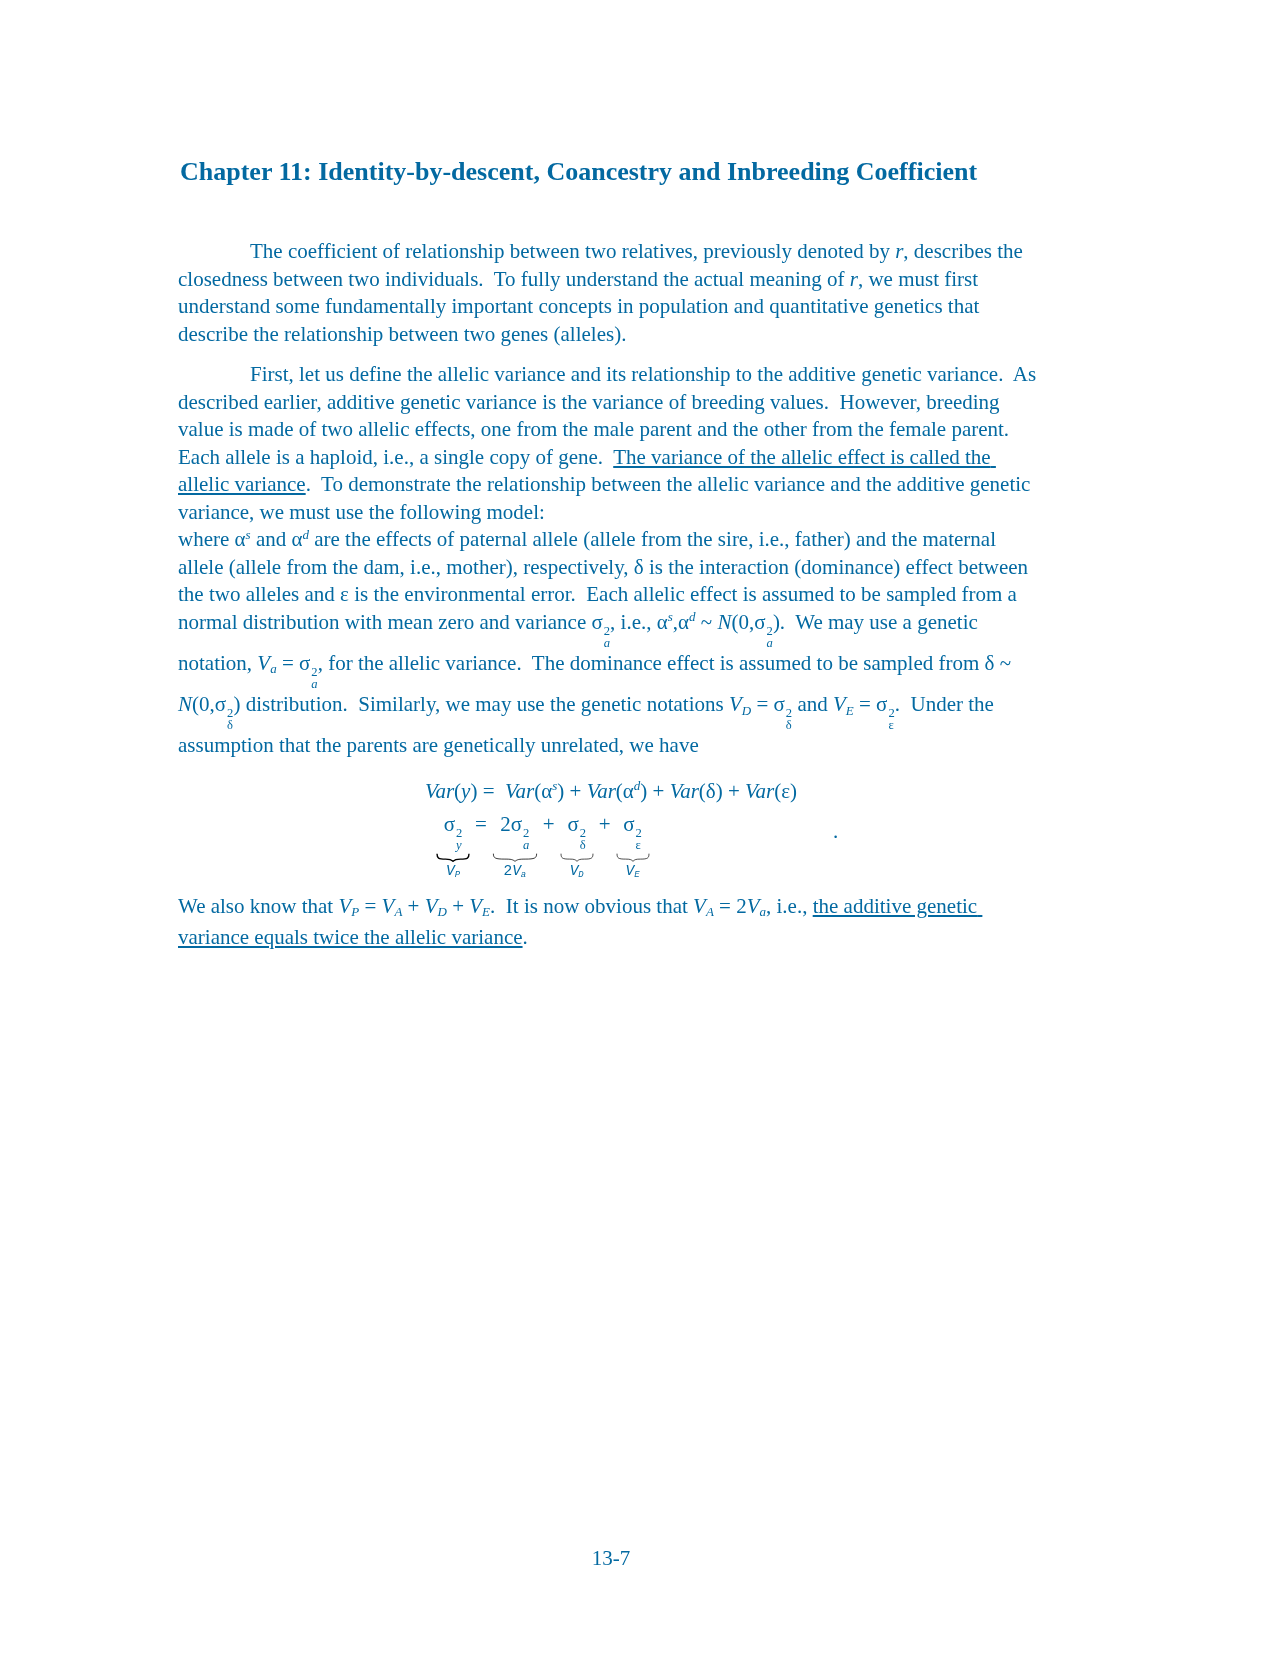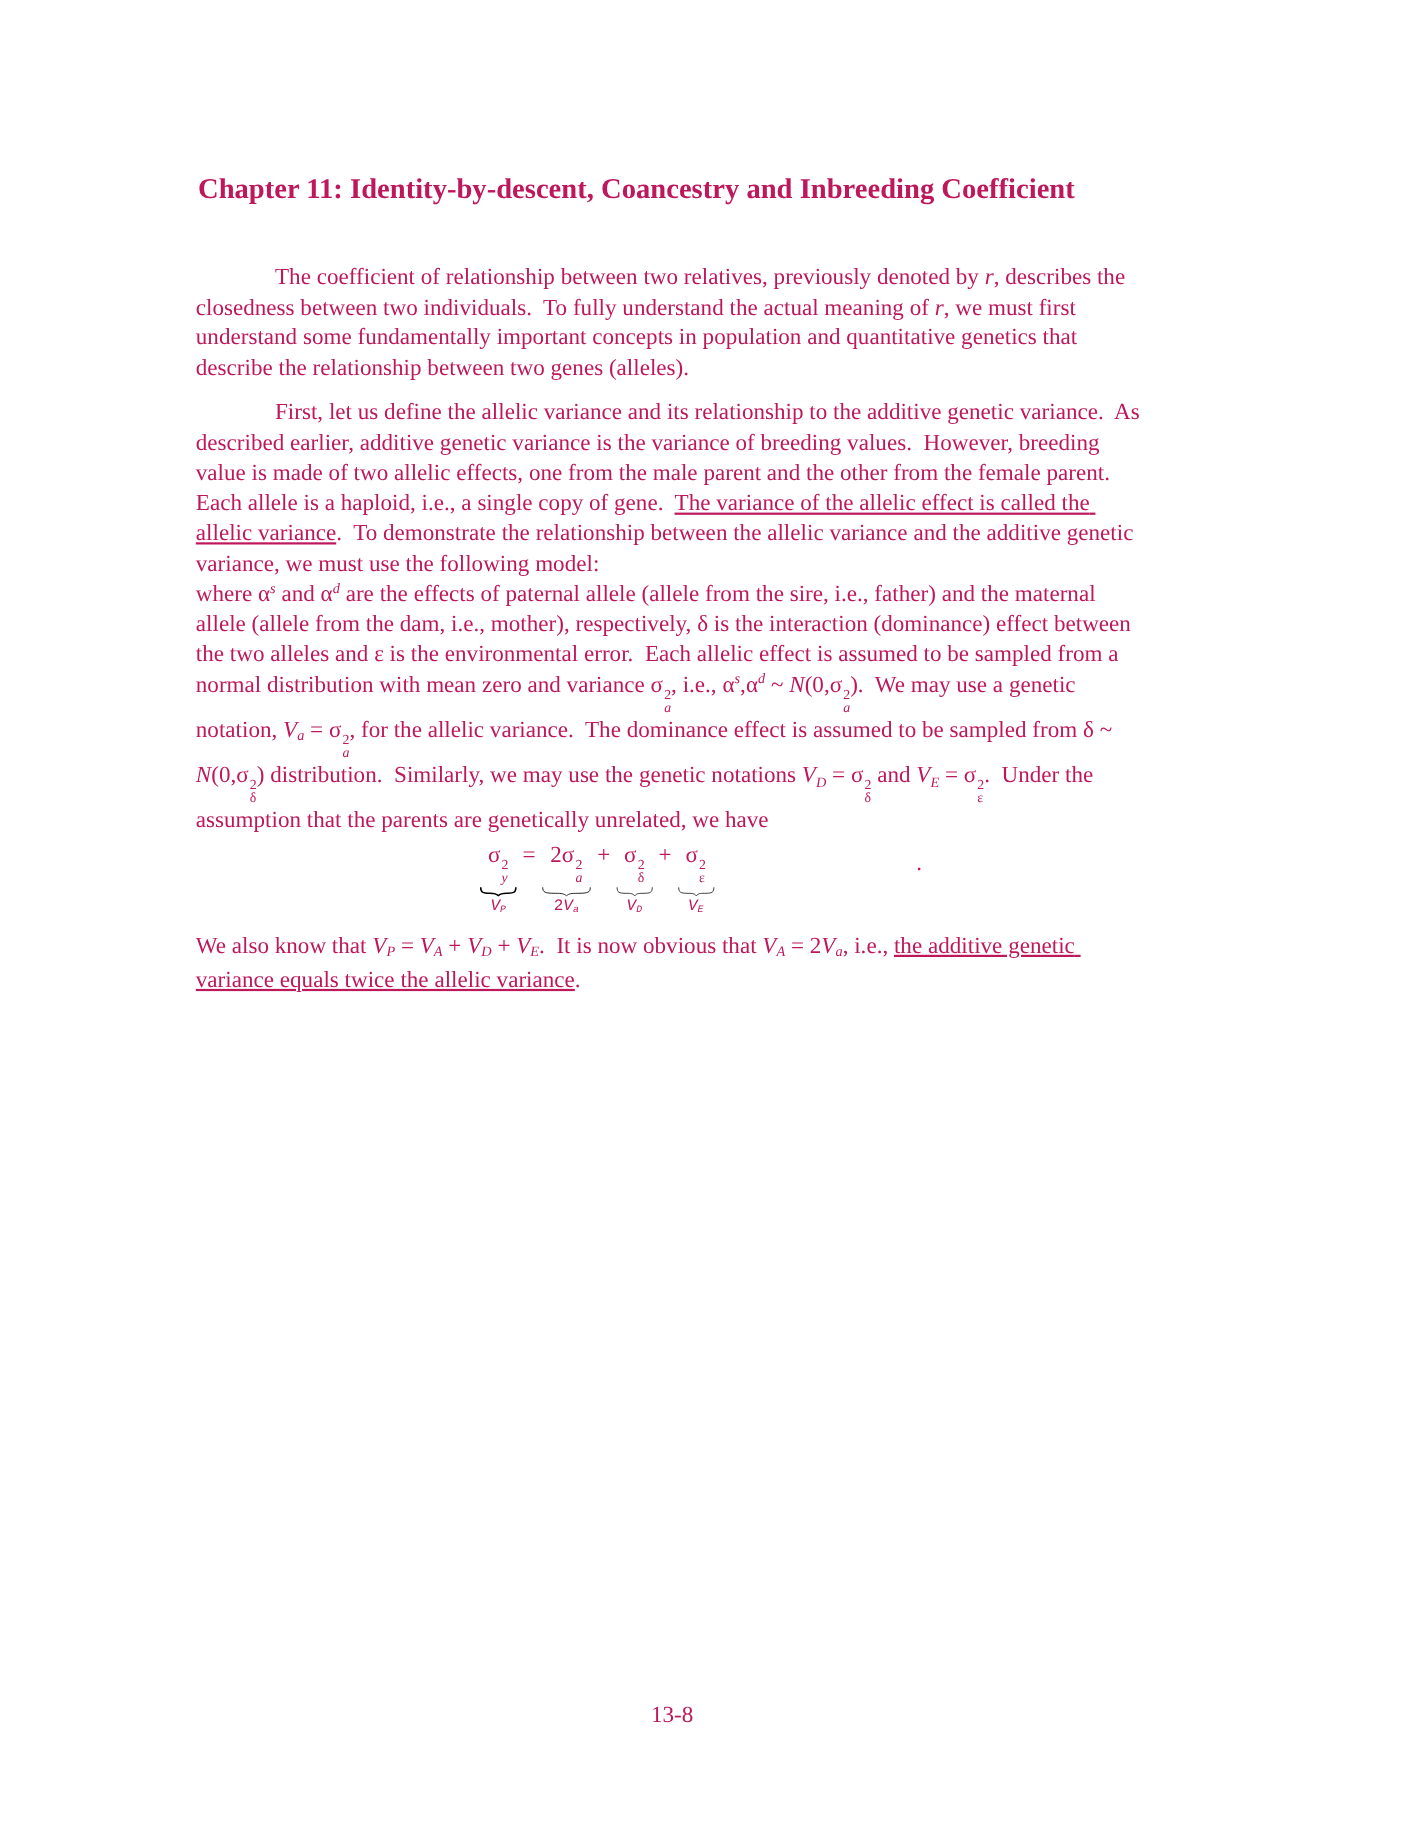--- a/index.html
+++ b/index.html
@@ -1,21 +1,21 @@
 <!DOCTYPE html>
 <html><head>
 <meta charset="utf-8">
 <style>
   html,body{margin:0;padding:0;background:#ffffff;}
   .page{
     position:relative;
     width:1280px;height:1656px;
     background:#ffffff;
     font-family:"Liberation Serif", serif;
-    color:#be185d;
+    color:#0369a1;
     overflow:hidden;
   }
   .content{
     position:absolute;
     left:178px;top:0;
     width:866px;
   }
   .doc-title{
     margin:156px 0 0 2px;
     font-size:26px;
@@ -122,20 +122,21 @@
     <h1 class="doc-title">Chapter 11: Identity-by-descent, Coancestry and Inbreeding Coefficient</h1>
 
     <p class="para indent" id="para-intro"><span>The coefficient of relationship between two relatives, previously denoted by </span><span class="it">r</span><span>, describes the closedness between two individuals.  To fully understand the actual meaning of </span><span class="it">r</span><span>, we must first understand some fundamentally important concepts in population and quantitative genetics that describe the relationship between two genes (alleles).</span></p>
 
 
     <p class="para indent" id="para-allelic"><span>First, let us define the allelic variance and its relationship to the additive genetic variance.  As described earlier, additive genetic variance is the variance of breeding values.  However, breeding value is made of two allelic effects, one from the male parent and the other from the female parent.  Each allele is a haploid, i.e., a single copy of gene.  </span><span class="ul">The variance of the allelic effect is called the allelic variance</span><span>.  To demonstrate the relationship between the allelic variance and the additive genetic variance, we must use the following model:</span></p>
 
 
     <p class="para"><span>where α</span><sup class="it">s</sup><span> and α</span><sup class="it">d</sup><span> are the effects of paternal allele (allele from the sire, i.e., father) and the maternal allele (allele from the dam, i.e., mother), respectively, δ is the interaction (dominance) effect between the two alleles and ε is the environmental error.  Each allelic effect is assumed to be sampled from a normal distribution with mean zero and variance </span><span><span>σ</span><span class="stack"><span class="stk-sup">2</span><span class="stk-sub it">a</span></span></span><span>, i.e., α</span><sup class="it">s</sup><span>,α</span><sup class="it">d</sup><span> ~ </span><span class="it">N</span><span>(0,</span><span><span>σ</span><span class="stack"><span class="stk-sup">2</span><span class="stk-sub it">a</span></span></span><span>).  We may use a genetic notation, </span><span class="it">V</span><sub class="it">a</sub><span> = </span><span><span>σ</span><span class="stack"><span class="stk-sup">2</span><span class="stk-sub it">a</span></span></span><span>, for the allelic variance.  The dominance effect is assumed to be sampled from δ ~ </span><span class="it">N</span><span>(0,</span><span><span>σ</span><span class="stack"><span class="stk-sup">2</span><span class="stk-sub">δ</span></span></span><span>) distribution.  Similarly, we may use the genetic notations </span><span class="it">V</span><sub class="it">D</sub><span> = </span><span><span>σ</span><span class="stack"><span class="stk-sup">2</span><span class="stk-sub">δ</span></span></span><span> and </span><span class="it">V</span><sub class="it">E</sub><span> = </span><span><span>σ</span><span class="stack"><span class="stk-sup">2</span><span class="stk-sub">ε</span></span></span><span>.  Under the assumption that the parents are genetically unrelated, we have</span></p>
 
+    <div class="eq" id="eq-var"><span class="it">Var</span><span>(</span><span class="it">y</span><span>) =  </span><span class="it">Var</span><span>(α</span><sup class="it">s</sup><span>) + </span><span class="it">Var</span><span>(α</span><sup class="it">d</sup><span>) + </span><span class="it">Var</span><span>(δ) + </span><span class="it">Var</span><span>(ε)</span></div>
 
     <div class="eq-decomp">
       <div class="cluster">
 
         <span class="term-cell">
           <span class="term"><span>σ</span><span class="stack"><span class="stk-sup">2</span><span class="stk-sub it">y</span></span></span>
           <svg width="34" height="9" viewBox="0 0 100 14" preserveAspectRatio="none">
             <path d="M3 1 C3 8 7 9.5 28 9.5 C41 9.5 45 10 50 13 C55 10 59 9.5 72 9.5 C93 9.5 97 8 97 1" fill="none" stroke="#000" stroke-width="4" vector-effect="non-scaling-stroke" style="stroke-width:1.4px"></path>
           </svg>
           <span class="brace-label"><span></span><span class="it">V</span><sub class="it">P</sub></span>
@@ -172,14 +173,14 @@
         </span>
 
       </div>
       <span class="eq-period">.</span>
     </div>
 
     <p class="para" id="para-conclusion"><span>We also know that </span><span class="it">V</span><sub class="it">P</sub><span> = </span><span class="it">V</span><sub class="it">A</sub><span> + </span><span class="it">V</span><sub class="it">D</sub><span> + </span><span class="it">V</span><sub class="it">E</sub><span>.  It is now obvious that </span><span class="it">V</span><sub class="it">A</sub><span> = 2</span><span class="it">V</span><sub class="it">a</sub><span>, i.e., </span><span class="ul">the additive genetic variance equals twice the allelic variance</span><span>.</span></p>
 
   </div>
 
-  <div class="page-number">13-8</div>
+  <div class="page-number">13-7</div>
 </div>
 
 </body></html>

